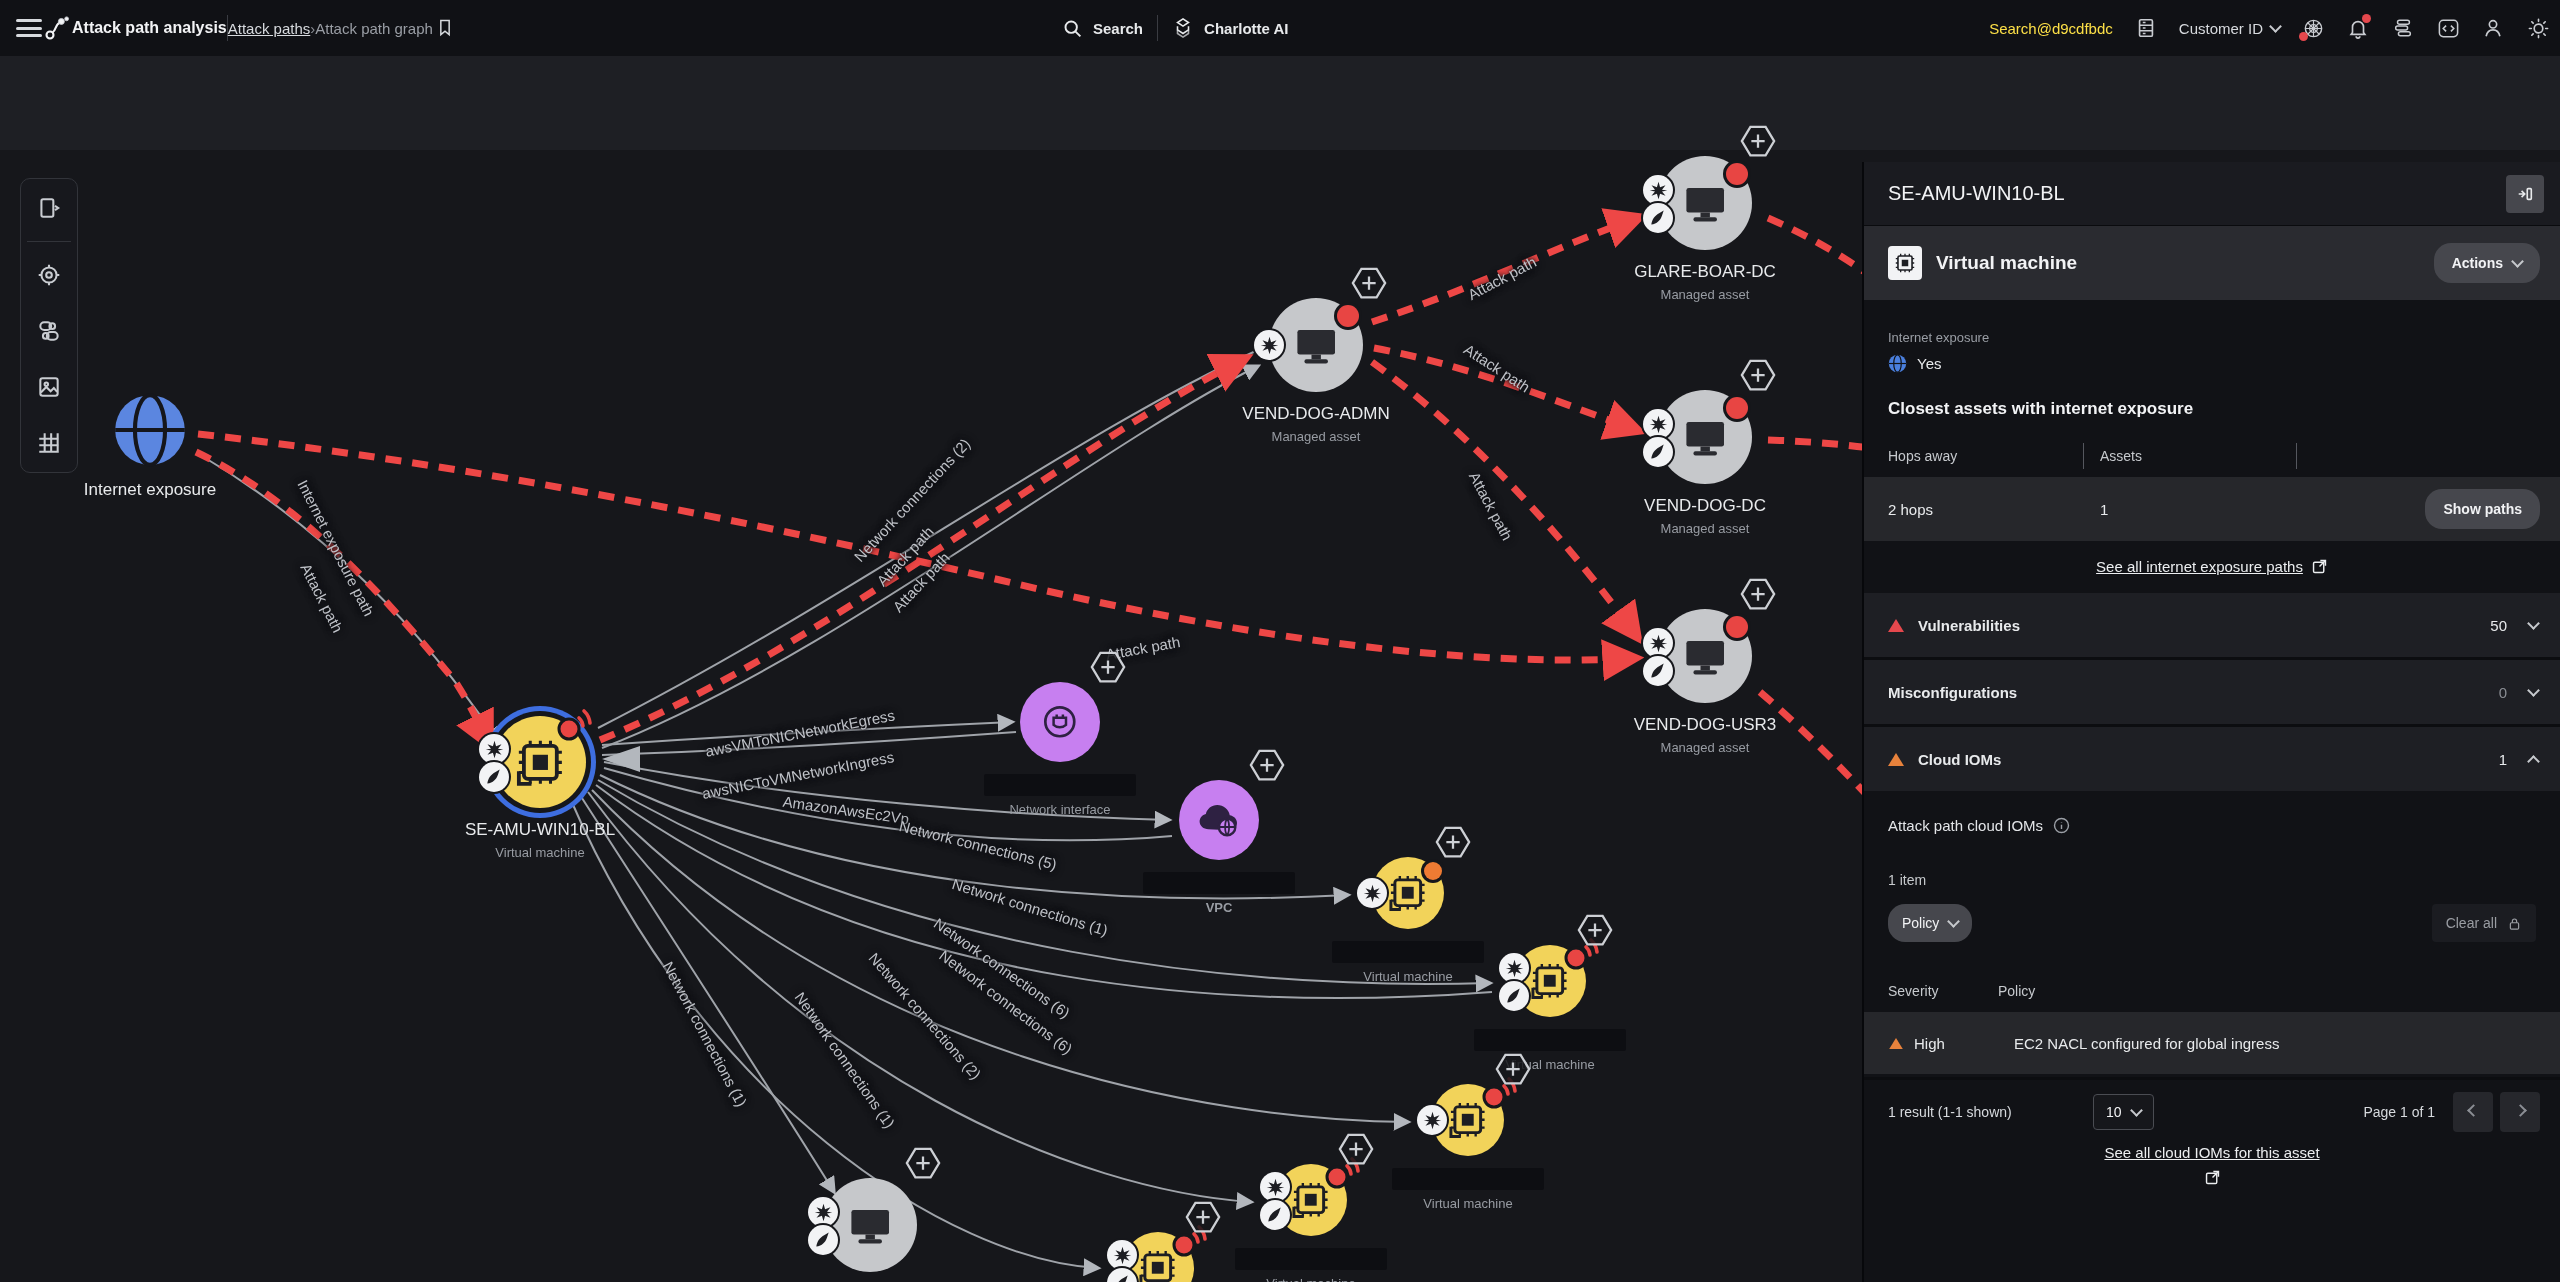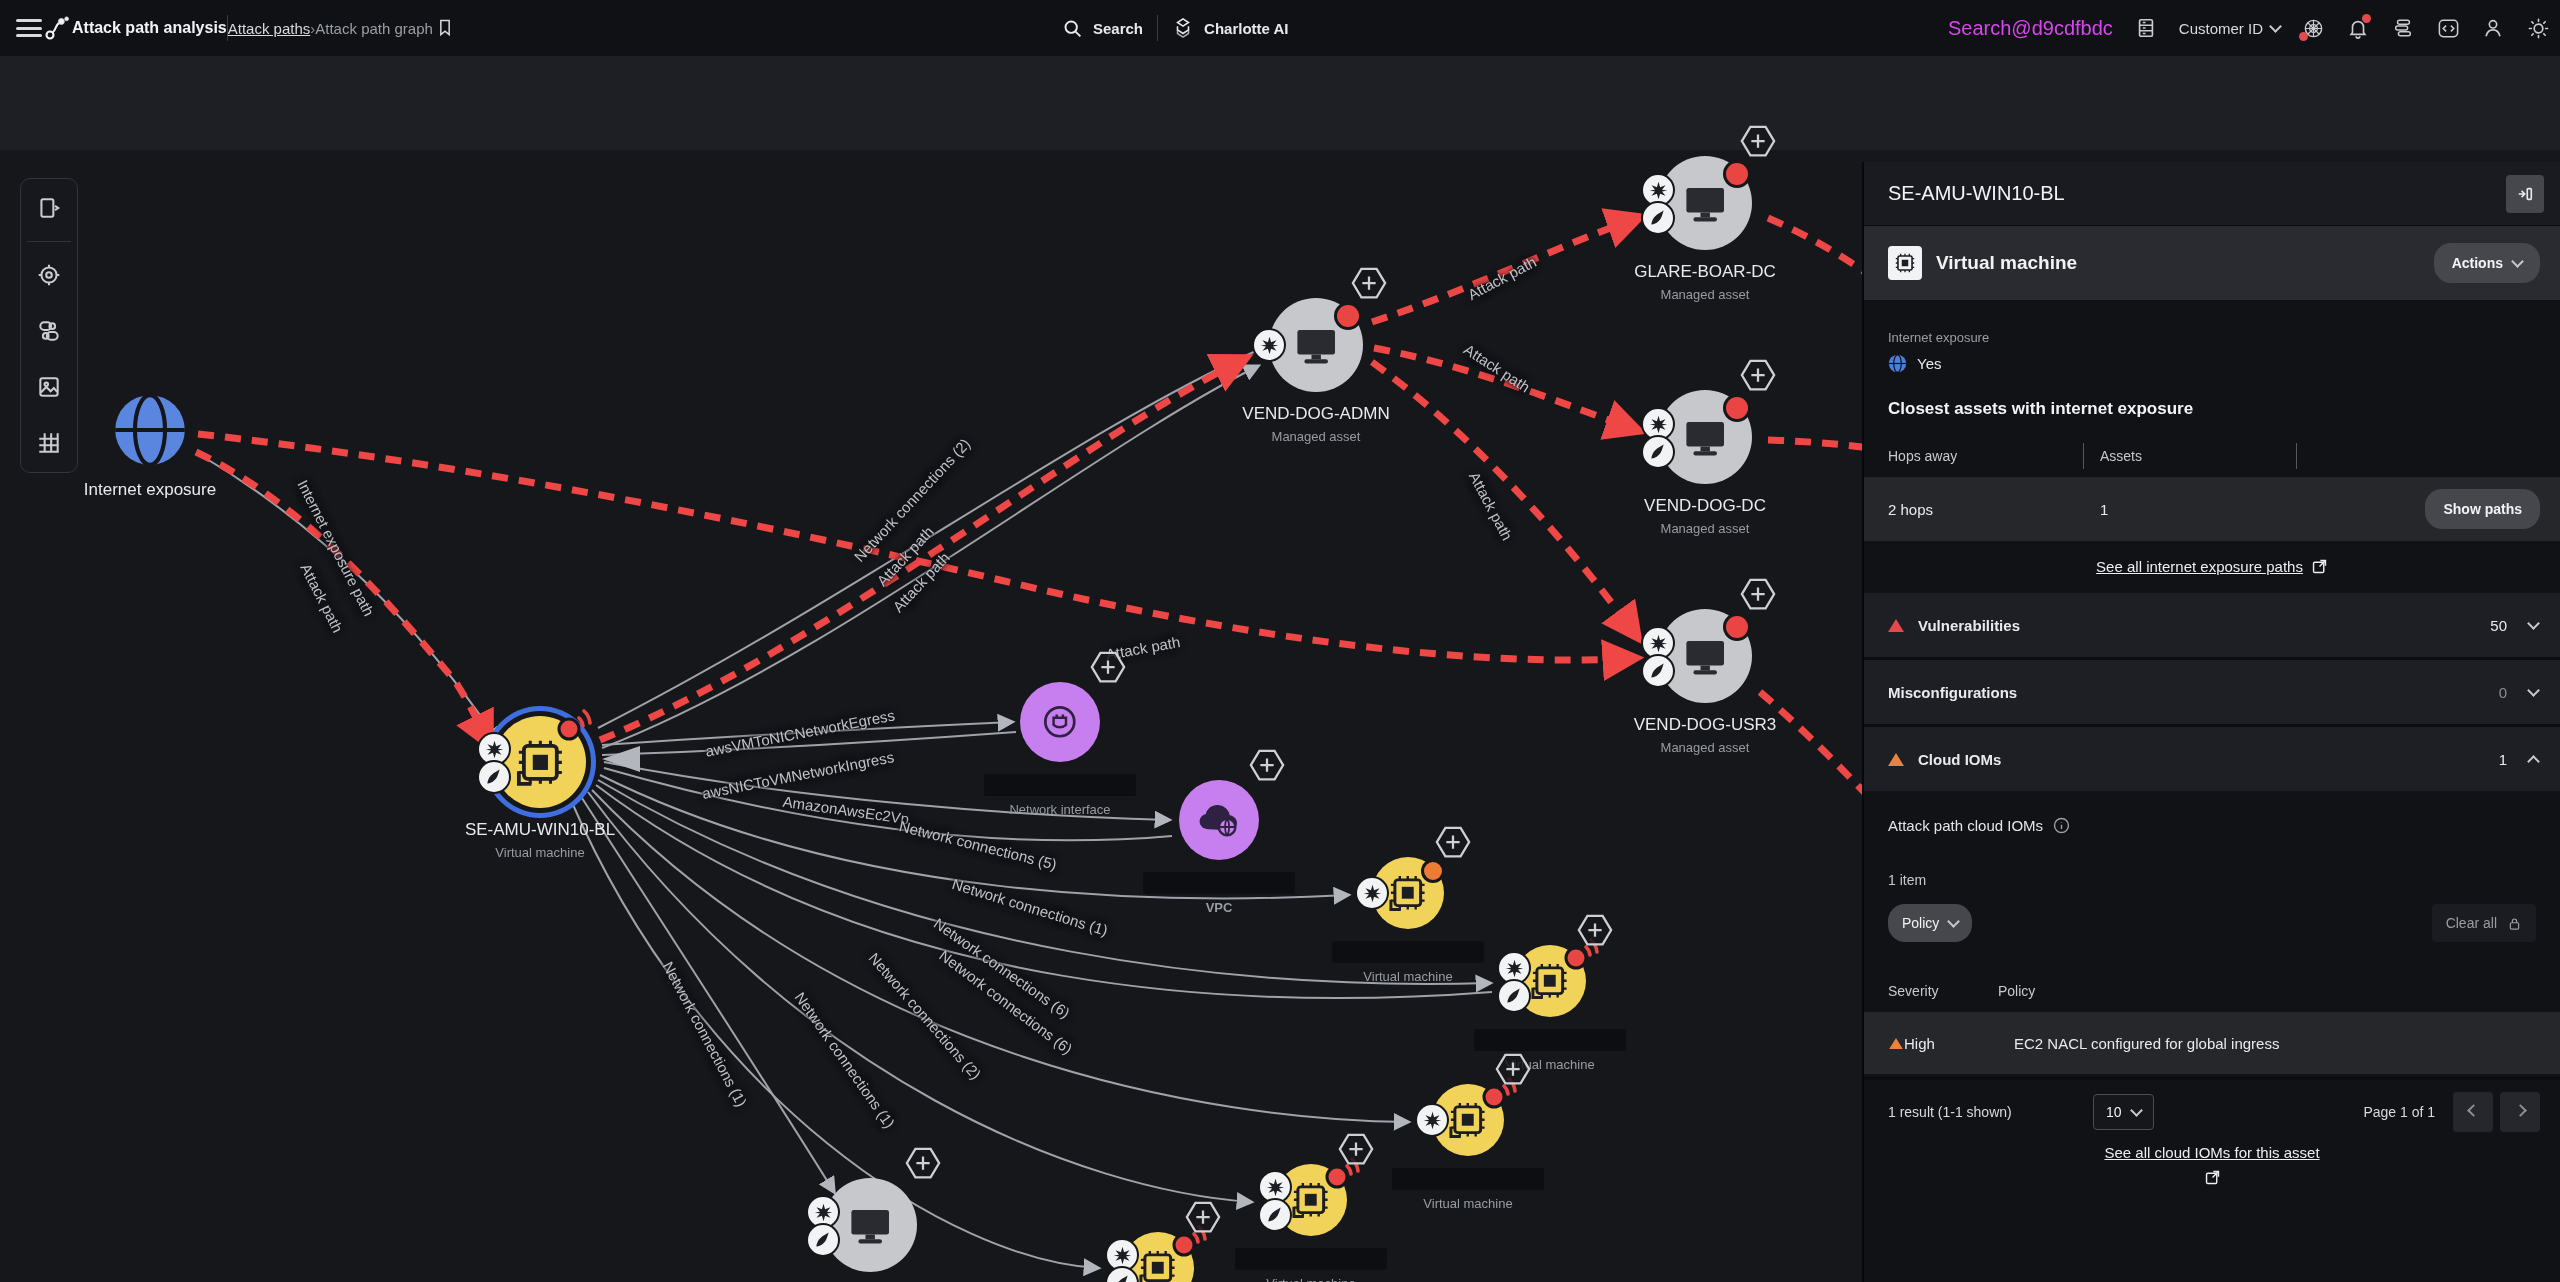--- a/index.html
+++ b/index.html
@@ -11,21 +11,21 @@
   .burger{width:26px;height:18px;display:flex;flex-direction:column;justify-content:space-between;cursor:pointer;}
   .burger i{height:3px;background:#d7dade;border-radius:2px;display:block;}
   .app-title{font-size:16px;font-weight:bold;color:#f2f3f5;white-space:nowrap;}
   .vdiv{width:1px;height:26px;background:#3a3c42;}
   .crumb{font-size:15px;color:#d7dade;text-decoration:underline;cursor:pointer;white-space:nowrap;}
   .crumb-sep{color:#8b8f96;font-size:15px;}
   .crumb-cur{font-size:15px;color:#9a9ea5;white-space:nowrap;}
   .tb-center{position:absolute;left:1062px;top:0;height:56px;display:flex;align-items:center;gap:14px;}
   .tb-search{display:flex;align-items:center;gap:10px;font-size:15px;font-weight:bold;color:#e8eaec;cursor:pointer;}
   .tb-right{position:absolute;right:10px;top:0;height:56px;display:flex;align-items:center;gap:21px;}
-  .acct{font-size:20px;color:#d946ef;cursor:pointer;white-space:nowrap;}
+  .acct{font-size:15px;color:#fde047;cursor:pointer;white-space:nowrap;}
   .cust{display:flex;align-items:center;gap:8px;font-size:15px;color:#d7dade;cursor:pointer;white-space:nowrap;}
   .hicon{position:relative;width:24px;height:24px;display:flex;align-items:center;justify-content:center;cursor:pointer;}
   .hicon svg{stroke:#c9ccd1;}
   .reddot{position:absolute;width:9px;height:9px;background:#e5484d;border-radius:50%;}
   .chev{display:inline-block;width:9px;height:9px;border-right:2px solid #c6c9cd;border-bottom:2px solid #c6c9cd;transform:rotate(45deg);margin-top:-4px;}
   .chev.up{transform:rotate(-135deg);margin-top:4px;}
   .chev.left{transform:rotate(135deg);}
   .chev.right{transform:rotate(-45deg);}
   
   .workspace{position:relative;width:2560px;height:1226px;background:#16171b;}
@@ -763,21 +763,21 @@
               <path d="M7.2 9V6.8a2.8 2.8 0 0 1 5.6 0V9"></path>
             </svg>
         </span>
       </div>
       <div class="pad iom-thead" style="margin-top:34px;height:30px;">
         <span style="width:110px;">Severity</span>
         <span class="cdiv"></span>
         <span>Policy</span>
       </div>
       <div class="iomrow" style="padding:0 24px;margin-top:6px;">
-        <span style="width:126px;display:flex;align-items:center;">
+        <span style="width:126px;display:flex;align-items:center;gap:10px;">
           <i class="tri orange sm"></i>
           <span>High</span>
         </span>
         <span>EC2 NACL configured for global ingress</span>
       </div>
       <div class="pfooter" style="margin-top:3px;">
         <span style="font-size:14px;color:#d7dade;width:205px;">1 result (1-1 shown)</span>
         <span class="pgsize">
           <span>10</span>
             <i class="chev"></i>

